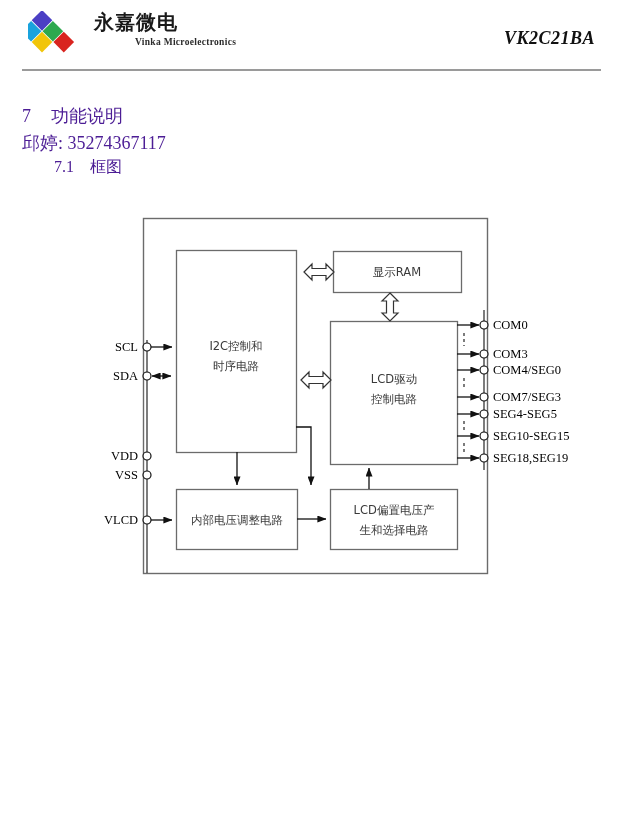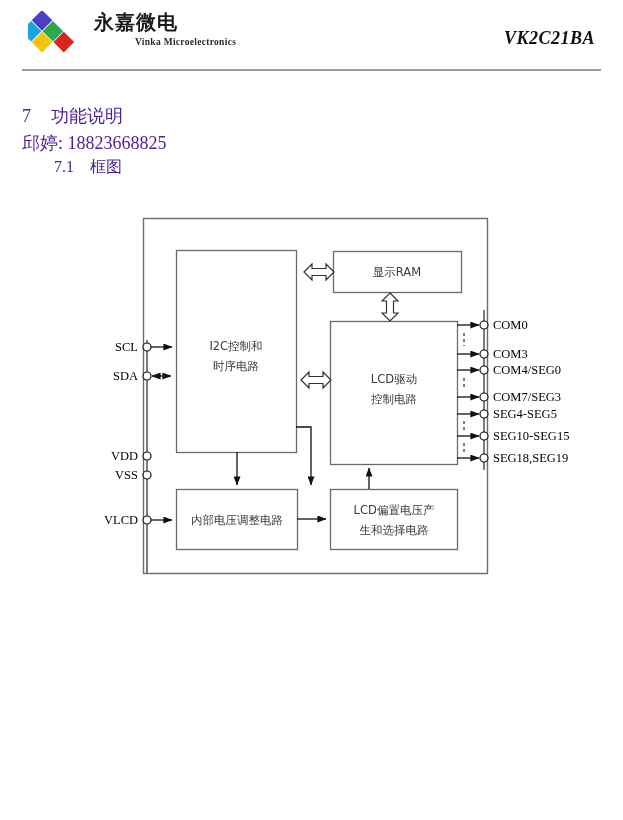--- a/index.html
+++ b/index.html
@@ -133,21 +133,21 @@
   </div>
 
   <div id="header-part">VK2C21BA</div>
   <div id="header-rule"></div>
 </div>
 
 <div class="heading" id="h-sec">
   <span class="num">7</span><span>功能说明</span>
 </div>
 
-<div class="heading" id="h-contact">邱婷: 18823668825</div>
+<div class="heading" id="h-contact">邱婷: 35274367117</div>
 
 <div class="heading" id="h-sub">
   <span class="num">7.1</span><span>框图</span>
 </div>
 
 <div id="diagram">
 <svg width="623" height="820" viewBox="0 0 623 820">
   <defs>
     <marker id="ar" markerWidth="9" markerHeight="7" refX="8.6" refY="3.5" orient="auto" markerUnits="userSpaceOnUse">
       <path d="M0,0 L9,3.5 L0,7 z" fill="#111"></path>

